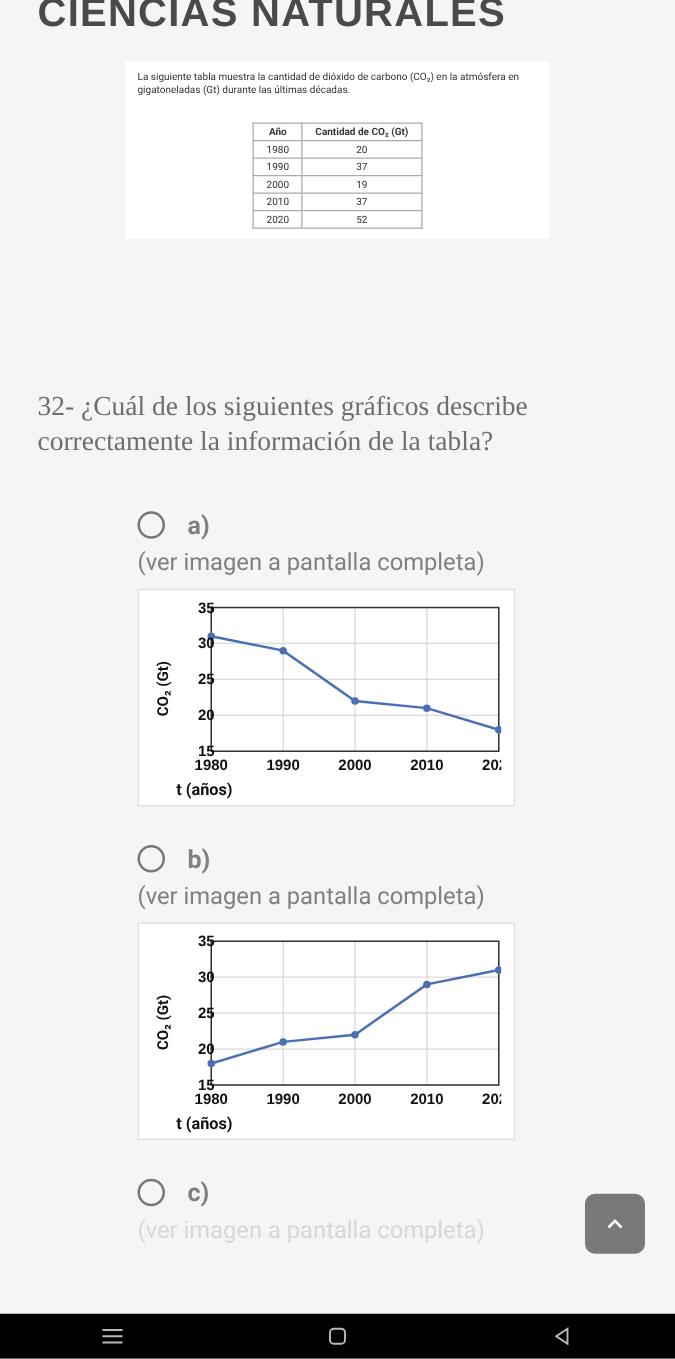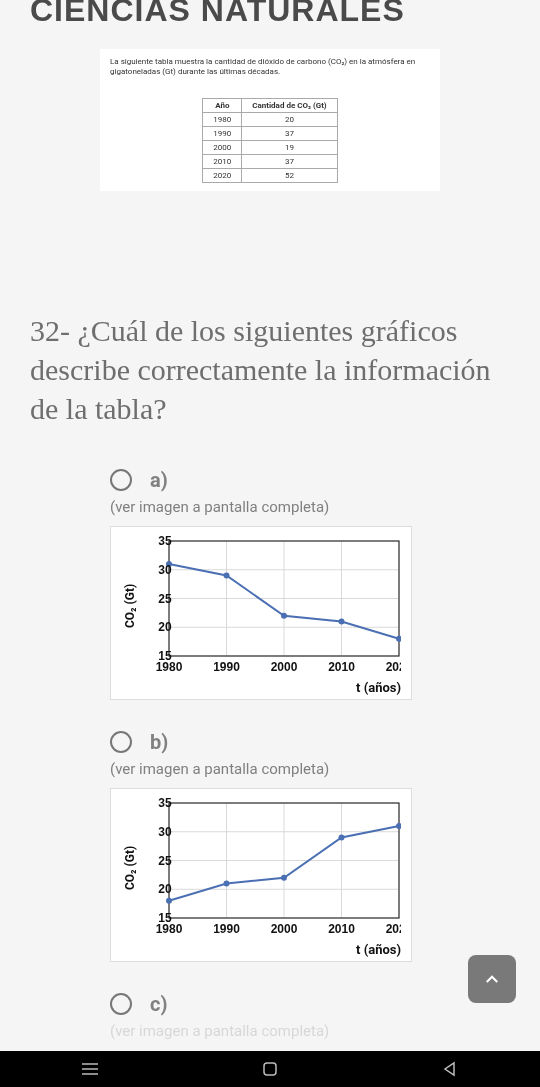--- a/index.html
+++ b/index.html
@@ -25,47 +25,47 @@
       margin: 20px 70px 0;
       padding: 8px 10px;
       font-size: 8px;
       color: #333;
     }
     .table-caption { font-size: 8px; color: #333; line-height: 1.3; margin-bottom: 5px; }
     .co2-table { border-collapse: collapse; margin: 20px auto 0; font-size: 8px; }
     .co2-table th, .co2-table td { border: 1px solid #aaa; padding: 2px 10px; text-align: center; }
     .co2-table th { font-weight: bold; }
     .question {
-      font-size: 30px;
+      font-size: 22px;
       font-weight: 400;
       color: #6e6e6e;
       line-height: 1.3;
       margin-top: 120px;
       font-family: Georgia, 'Times New Roman', serif;
     }
     .options { margin-top: 40px; padding-left: 80px; }
     .option { margin-bottom: 30px; }
     .option-head { display: flex; align-items: center; gap: 18px; }
     .radio {
       width: 22px; height: 22px; border: 2px solid #777; border-radius: 50%;
       flex-shrink: 0; cursor: pointer;
     }
     .opt-letter { font-size: 20px; font-weight: 700; color: #808080; }
-    .opt-sub { font-size: 15px; color: #808080; margin-top: 6px; }
+    .opt-sub { font-size: 19px; color: #808080; margin-top: 6px; }
     .chart-box {
       background: #fff; border: 1px solid #ddd; margin-top: 10px;
       width: 302px; padding: 6px 10px 4px;
     }
     .chart-svg-wrap { display: flex; align-items: stretch; }
     .y-label {
       writing-mode: vertical-rl; transform: rotate(180deg);
       font-size: 12px; font-weight: 700; color: #111; text-align: center;
       padding: 0 2px;
     }
-    .x-label { text-align: right; font-size: 13px; font-weight: 700; color: #111; margin-top: 2px; padding-left: 20px;}
+    .x-label { text-align: left; font-size: 13px; font-weight: 700; color: #111; margin-top: 2px; padding-left: 20px;}
     svg { display: block; }
     .axis { stroke: #333; stroke-width: 1.2; fill: none; }
     .grid { stroke: #d9d9d9; stroke-width: 1; }
     .series { stroke: #4a6fb3; stroke-width: 2; fill: none; }
     .dot { fill: #4a6fb3; }
     .tick-text { font-size: 12px; font-weight: 700; fill: #111; text-anchor: middle; font-family: Arial,sans-serif;}
     .fab {
       position: absolute; right: 24px; bottom: 84px;
       width: 48px; height: 48px; background: #797979; border-radius: 8px;
       display: flex; align-items: center; justify-content: center; cursor: pointer;

